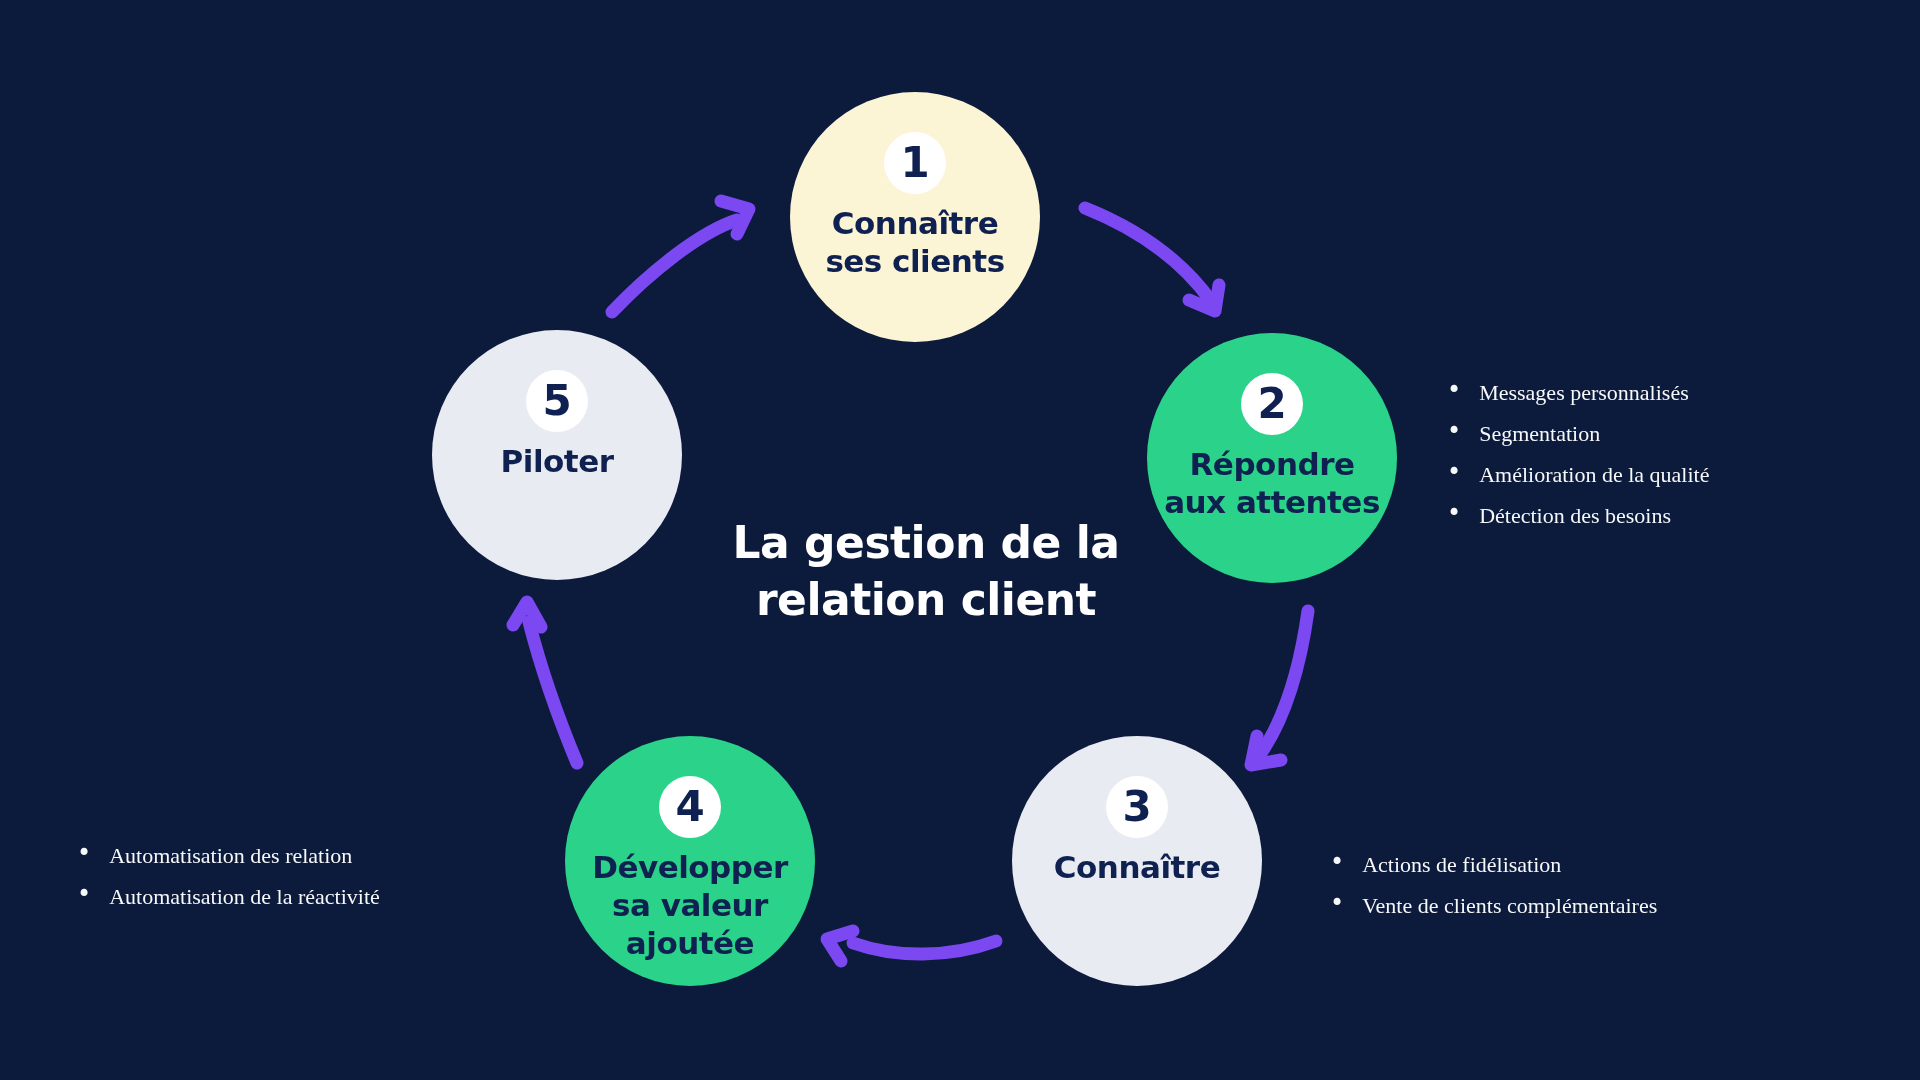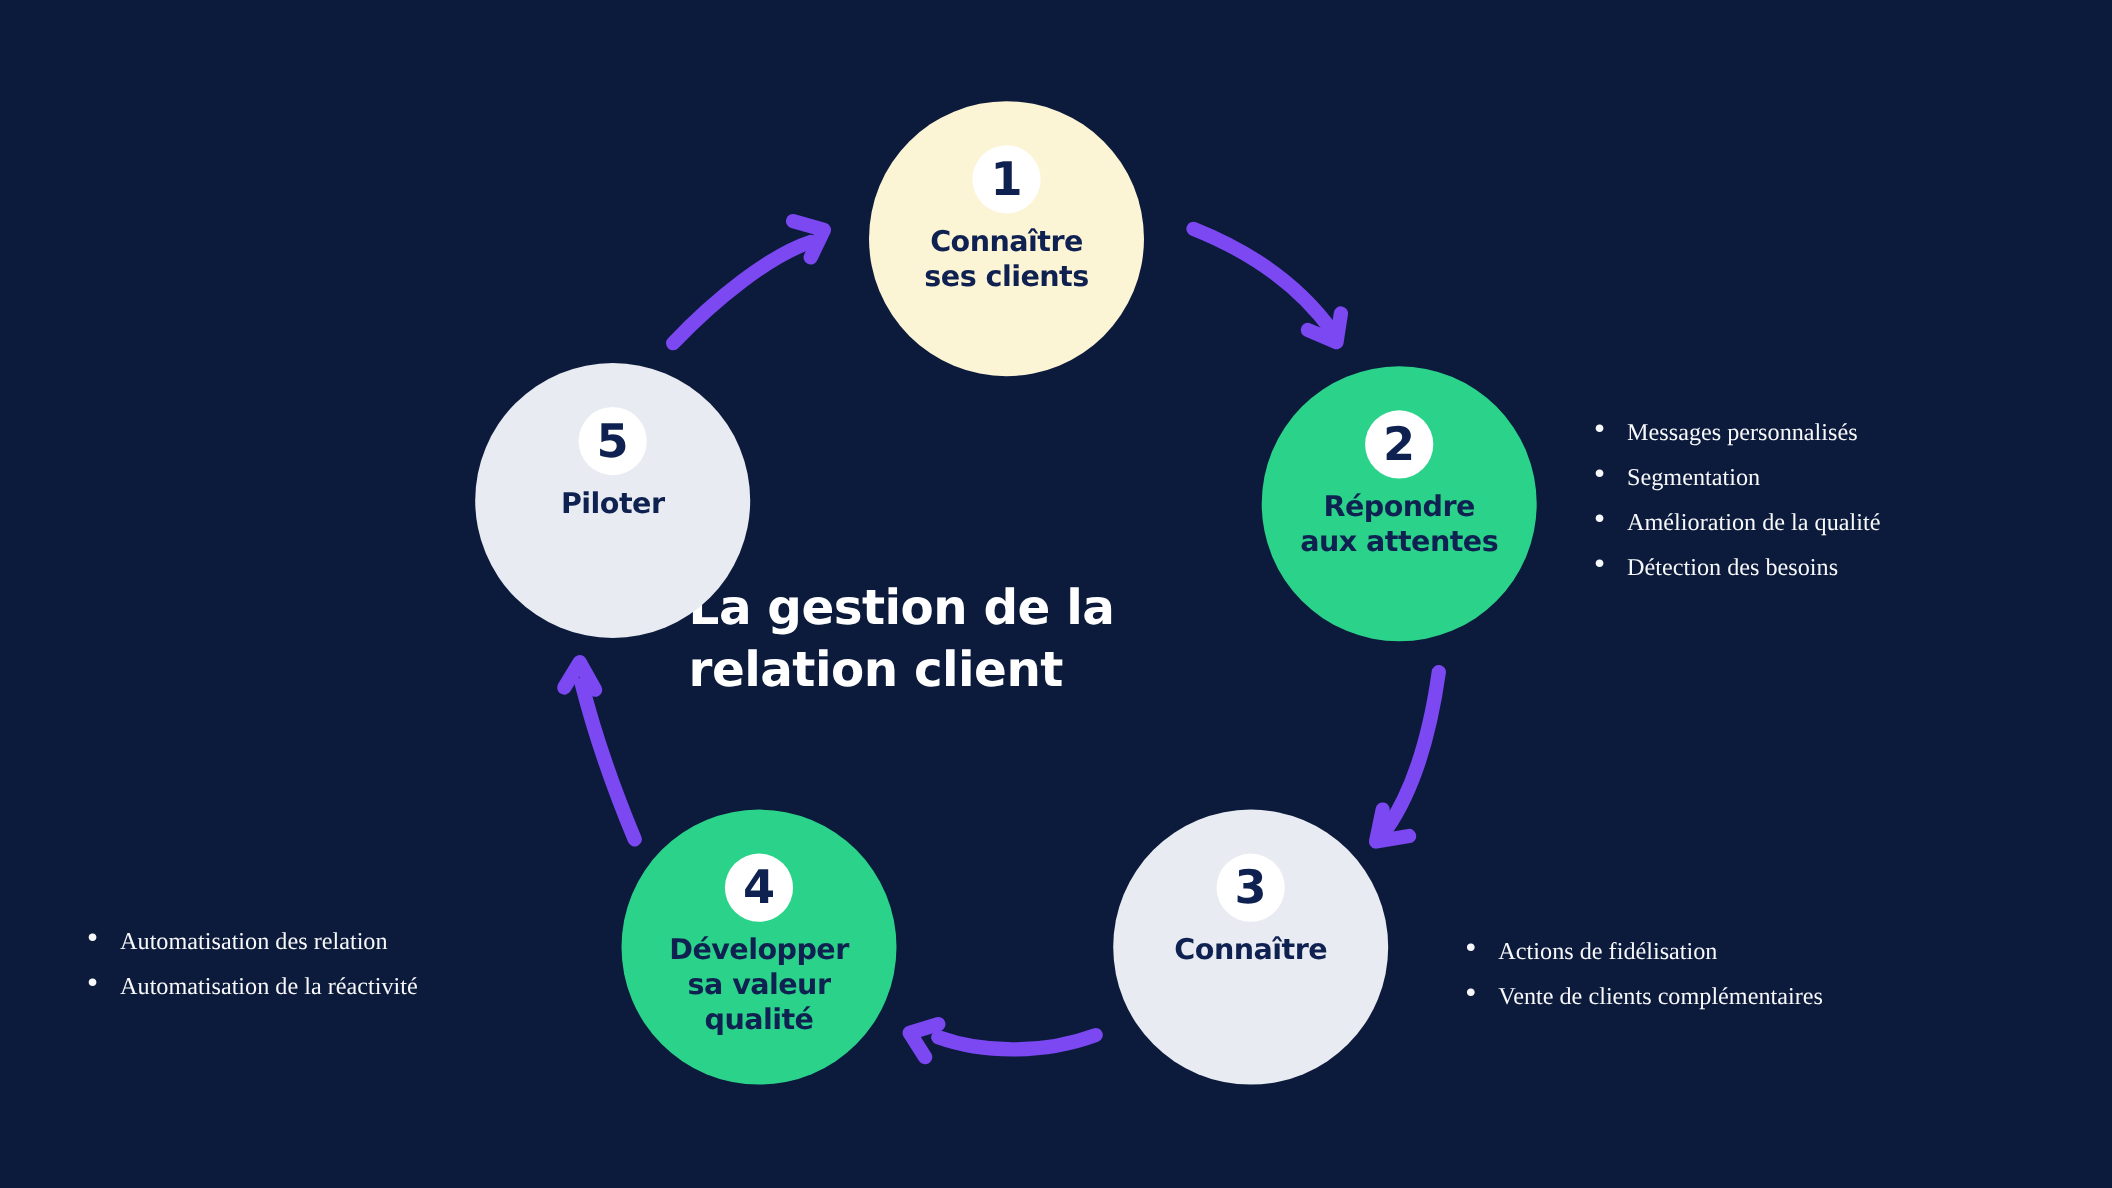--- a/index.html
+++ b/index.html
@@ -54,32 +54,33 @@
     font-weight: bold;
     font-size: 42px;
     line-height: 62px;
     display: flex;
     align-items: center;
     justify-content: center;
   }
   .step-label {
     margin-top: 11px;
     font-weight: bold;
-    font-size: 26px;
+    font-size: 31px;
     line-height: 1.22;
     letter-spacing: -0.5px;
     color: var(--ink);
     white-space: pre-line;
   }
 
   .title {
     position: absolute;
     left: 608px; top: 506px;
     width: 620px;
-    margin: 18px;
+    margin: 8px;
+    text-align: center;
     color: #ffffff;
     font-size: 44px;
     line-height: 1.3;
     font-weight: bold;
     letter-spacing: -0.5px;
     white-space: pre-line;
   }
 
   ul.bullets {
     position: absolute;
@@ -147,21 +148,21 @@
 
   <div class="circle fill-gray" style="left:1012px; top:736px;">
     <span class="badge">3</span>
     <div class="step-label">Connaître</div>
   </div>
 
   <div class="circle fill-green" style="left:565px; top:736px;">
     <span class="badge">4</span>
     <div class="step-label">Développer
 sa valeur
-qualité</div>
+ajoutée</div>
   </div>
 
   <div class="circle fill-gray" style="left:432px; top:330px;">
     <span class="badge">5</span>
     <div class="step-label">Piloter</div>
   </div>
 
   <ul class="bullets list-step2">
     <li>Messages personnalisés</li>
     <li>Segmentation</li>

